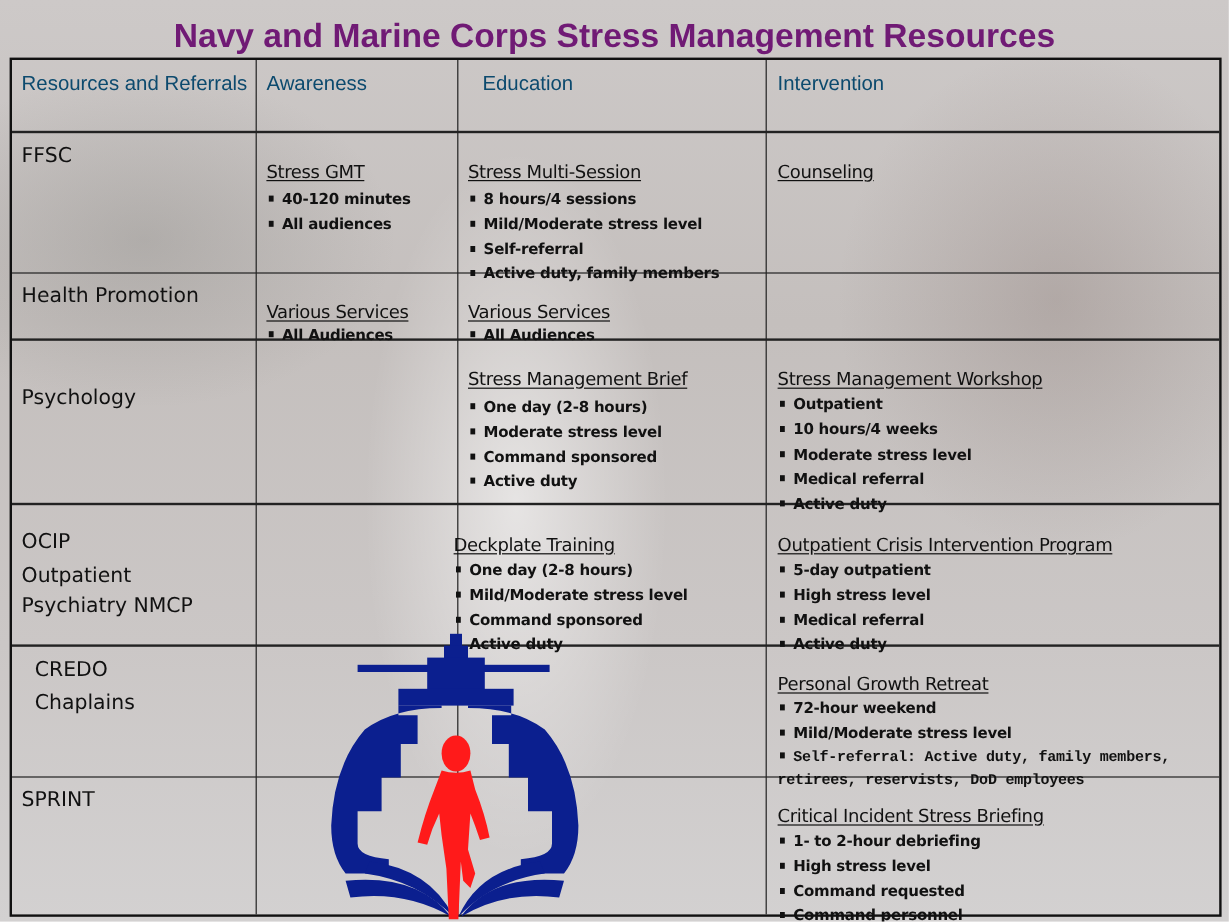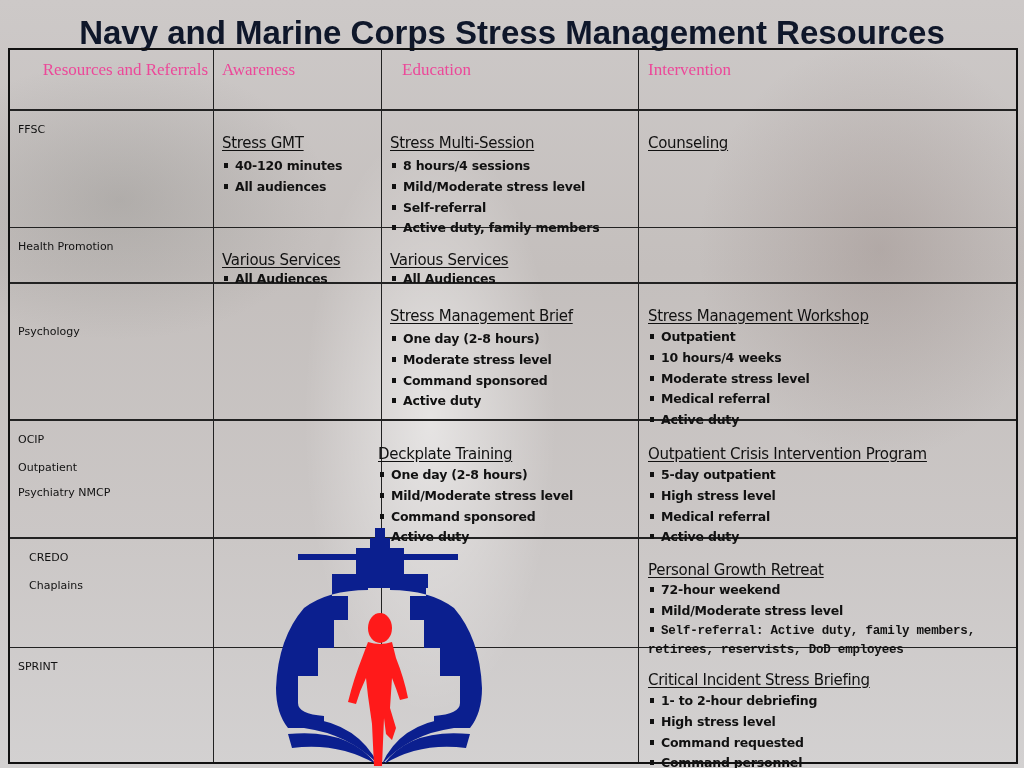--- a/index.html
+++ b/index.html
@@ -9,35 +9,35 @@
       radial-gradient(ellipse 180px 420px at 430px 420px, rgba(255,255,255,0.55), rgba(255,255,255,0) 70%),
       radial-gradient(ellipse 260px 300px at 880px 250px, rgba(120,100,95,0.25), rgba(0,0,0,0) 70%),
       radial-gradient(ellipse 300px 200px at 120px 200px, rgba(110,110,105,0.25), rgba(0,0,0,0) 70%),
       linear-gradient(180deg, #cdc9c8 0%, #c4bfbd 35%, #cbc7c6 70%, #d3d1d1 100%);
     font-family: "DejaVu Sans", sans-serif;
     color:#111;
   }
   .title {
     position:absolute; left:0; top:14px; width:1024px; text-align:center;
     font-family:"Liberation Sans", sans-serif; font-weight:bold;
-    font-size:33px; color:#0f172a; letter-spacing:0px;
+    font-size:28px; color:#701a75; letter-spacing:0px;
   }
   .grid {
     position:absolute; left:8px; top:48px; width:1010px; height:716px;
     border:2px solid #111; box-sizing:border-box;
   }
   .vline { position:absolute; top:0; bottom:0; width:1px; background:#222; }
   .hline { position:absolute; left:0; right:0; height:2px; background:#222; }
   .hline.thin { height:1px; }
   .cell { position:absolute; box-sizing:border-box; padding:0; }
   .head {
-    font-family:Liberation Serif, serif; font-size:17px; line-height:24px; color:#ec4899;text-align:right;
+    font-family:Liberation Sans, sans-serif; font-size:17px; line-height:24px; color:#0c4a6e;
   }
   .rowlabel {
-    font-family:"DejaVu Sans", sans-serif; font-size:11px; line-height:28px; color:#111;
+    font-family:"DejaVu Sans", sans-serif; font-size:17px; line-height:28px; color:#111;
   }
   .prog {
     font-family:"DejaVu Sans", sans-serif; font-size:15px; color:#111;
     text-decoration:underline; text-underline-offset:2px; white-space:nowrap;
     letter-spacing:-0.3px;
     margin-top:17px;
   }
   ul.bul { list-style:none; margin:4px 0 0 0; padding:0; }
   ul.bul li {
     font-family:"DejaVu Sans", sans-serif; font-weight:bold; font-size:12.5px;
@@ -128,21 +128,21 @@
     <div class="prog">Stress Management Workshop</div>
     <ul class="bul" style="margin-top:2px">
       <li>Outpatient</li>
       <li>10 hours/4 weeks</li>
       <li>Moderate stress level</li>
       <li>Medical referral</li>
       <li>Active duty</li>
     </ul>
   </div>
 
-  <div class="cell rowlabel" style="left:8px; top:376px">
+  <div class="cell rowlabel" style="left:8px; top:388px">
     <div>OCIP</div>
     <div style="line-height:28px">Outpatient</div>
     <div style="line-height:22px">Psychiatry NMCP</div>
   </div>
   <div class="cell" style="left:368px; top:378px">
     <div class="prog">Deckplate Training</div>
     <ul class="bul" style="margin-top:2px">
       <li>One day (2-8 hours)</li>
       <li>Mild/Moderate stress level</li>
       <li>Command sponsored</li>

